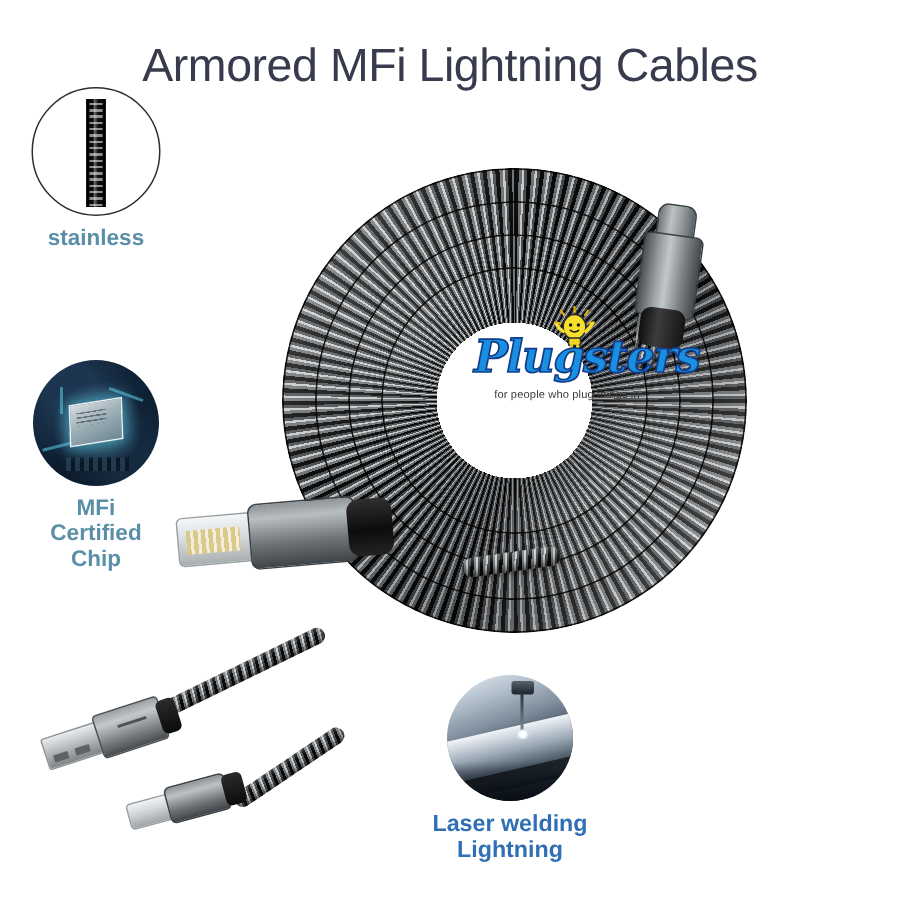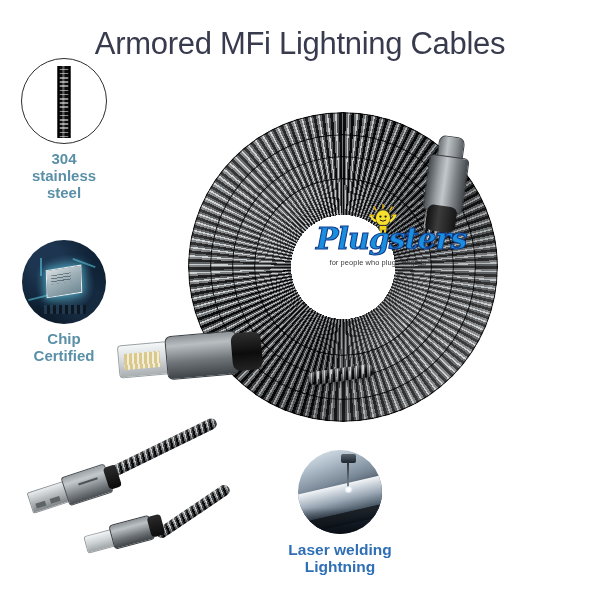--- a/index.html
+++ b/index.html
@@ -286,37 +286,36 @@
 
 <div class="stage">
 
   <div class="title">Armored MFi Lightning Cables</div>
 
   <div class="feature" style="left:14px;top:58px;width:100px;">
     <div class="badge-steel">
       <div class="core"></div>
     </div>
     <div class="caption">
-      <div>304</div>
       <div>stainless</div>
-      <div>steel</div>
     </div>
   </div>
 
   <div class="feature" style="left:14px;top:240px;width:100px;">
     <div class="badge-chip">
       <div class="trace t1"></div>
       <div class="trace t2"></div>
       <div class="trace t3"></div>
       <div class="pads"></div>
       <div class="die"></div>
     </div>
     <div class="caption">
+      <div>MFi</div>
+      <div>Certified</div>
       <div>Chip</div>
-      <div>Certified</div>
     </div>
   </div>
 
   <div class="feature bright" style="left:278px;top:450px;width:124px;">
     <div class="badge-weld">
       <div class="plate2"></div>
       <div class="plate"></div>
       <div class="head"></div>
       <div class="needle"></div>
       <div class="spark"></div>

